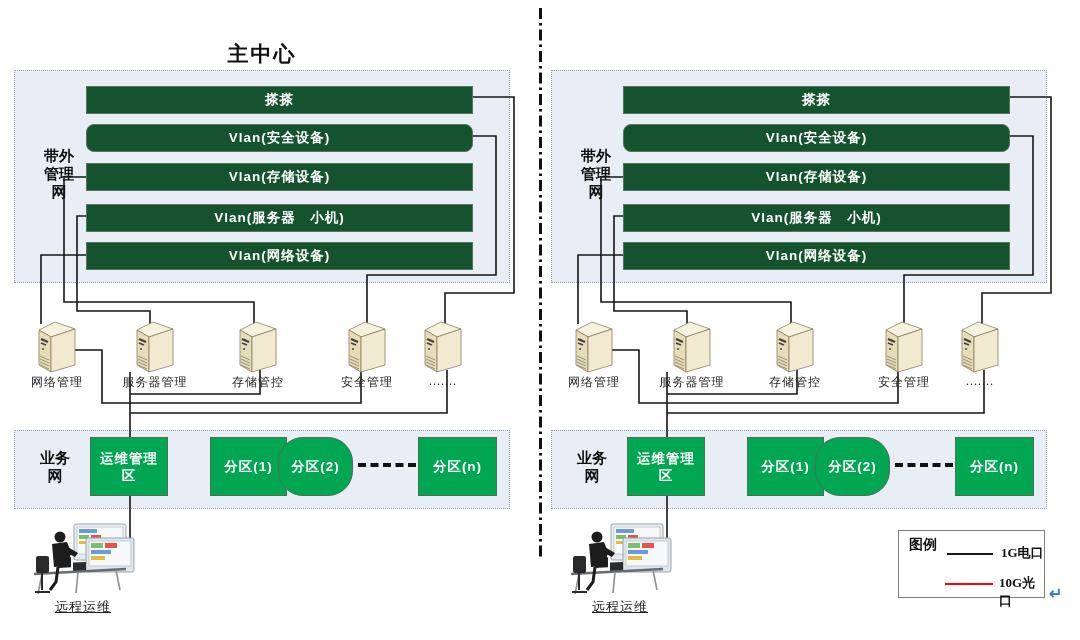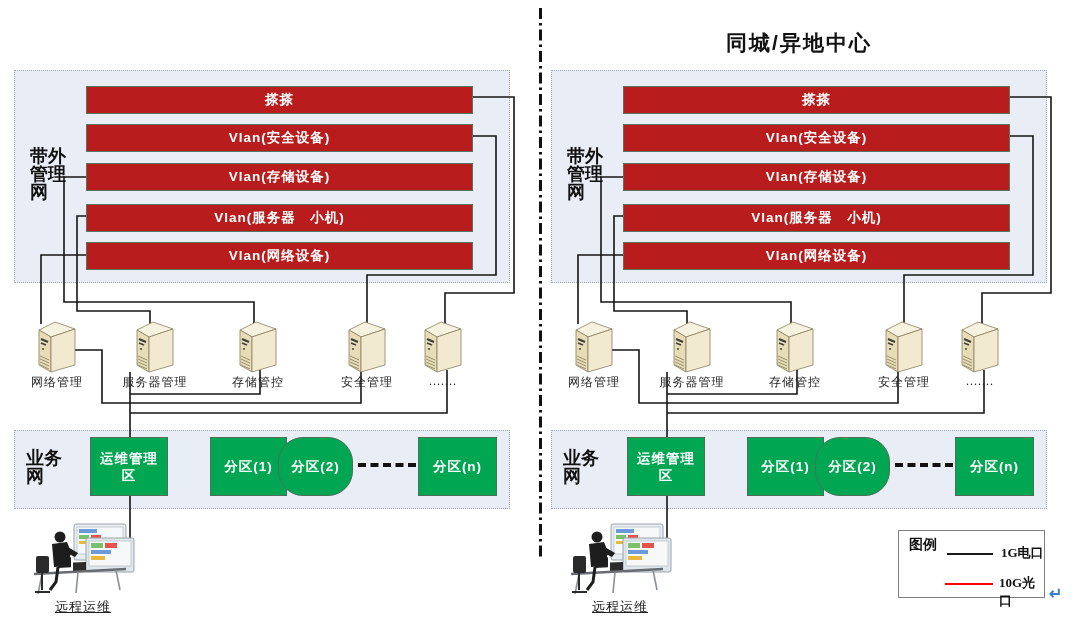--- a/index.html
+++ b/index.html
@@ -11,32 +11,32 @@
 
   .center-title{position:absolute;left:0;width:524px;text-align:center;
     font-size:21px;font-weight:bold;color:#111;letter-spacing:2px;}
   .title-left{top:26px;}
   .title-right{top:15px;}
 
   .panel{position:absolute;background:#e9edf6;border:1px dotted #9aa5bd;z-index:1;}
   .oob-panel{left:14px;top:70px;width:494px;height:211px;}
   .biz-panel{left:14px;top:430px;width:494px;height:77px;}
 
-  .panel-label{position:absolute;z-index:3;font-weight:bold;
-    color:#111;font-size:18px;line-height:18px;}
+  .panel-label{position:absolute;z-index:3;text-align:center;font-weight:bold;
+    color:#111;font-size:15px;line-height:18px;}
   .oob-label{left:30px;top:147px;width:58px;}
   .biz-label{left:26px;top:449px;width:58px;}
   .panel-label span{display:block;}
 
   .lines{position:absolute;left:0;top:0;z-index:2;}
 
-  .vlan-bar{position:absolute;left:86px;width:385px;height:26px;background:#b91c1c;
+  .vlan-bar{position:absolute;left:86px;width:385px;height:26px;background:#14532d;
     border:1px solid #55755f;z-index:3;color:#fff;font-weight:bold;font-size:13.5px;
     display:flex;align-items:center;justify-content:center;letter-spacing:1px;}
-  .bar-0{top:86px;} .bar-1{top:124px;} .bar-2{top:163px;} .bar-3{top:204px;} .bar-4{top:242px;}
+  .bar-0{top:86px;} .bar-1{top:124px;border-radius:8px;} .bar-2{top:163px;} .bar-3{top:204px;} .bar-4{top:242px;}
 
   .server{position:absolute;width:42px;height:56px;z-index:3;}
   .server-label{position:absolute;z-index:3;width:96px;text-align:center;font-size:12px;
     color:#222;top:374px;font-family:"Liberation Serif",serif;letter-spacing:1px;}
 
   .zone{position:absolute;top:437px;height:57px;background:#00a651;border:1px solid #4e6e58;
     z-index:3;color:#fff;font-weight:bold;font-size:13.5px;display:flex;align-items:center;
     justify-content:center;text-align:center;letter-spacing:1px;}
   .zone-ops{left:90px;width:76px;}
   .zone-ops .zone-text{width:58px;line-height:17px;}
@@ -106,20 +106,21 @@
     <path d="M22,24 L37,22 L41,32 L38,46 L24,47 Z" fill="#1d1d1d"></path>
     <path d="M36,26 L48,33 L45,37 L35,32 Z" fill="#1d1d1d"></path>
     <rect x="6" y="36" width="13" height="17" rx="2" fill="#2a2a2a"></rect>
     <line x1="12" y1="53" x2="12" y2="70" stroke="#2a2a2a" stroke-width="2"></line>
     <line x1="5" y1="72" x2="20" y2="72" stroke="#2a2a2a" stroke-width="2"></line>
     <path d="M28,47 L26,62 L20,70" stroke="#1d1d1d" stroke-width="3" fill="none"></path>
   </symbol>
 </svg>
 
 <section class="half half-left">
+  <h1 class="center-title title-left">主中心</h1>
 
   <svg class="lines" width="540" height="640">
     <g fill="none" stroke="#161616" stroke-width="1.6">
       <path d="M471,97 H514 V293 H445 V324"></path>
       <path d="M471,136 H496 V275 H367 V324"></path>
       <path d="M86,177 H64 V302 H254 V324"></path>
       <path d="M86,216 H77 V311 H150 V324"></path>
       <path d="M86,255 H41 V324"></path>
       <path d="M130,372 V561 H110"></path>
       <path d="M130,394 H260 V370"></path>
@@ -177,21 +178,20 @@
   <div class="zone-dashes"></div>
   <div class="zone zone-n">分区(n)</div>
 
   <svg class="workstation">
       <use href="#ws"></use>
     </svg>
   <div class="ws-label">远程运维</div>
 </section>
 
 <section class="half half-right">
-  <h1 class="center-title title-right">同城/异地中心</h1>
 
   <svg class="lines" width="540" height="640">
     <g fill="none" stroke="#161616" stroke-width="1.6">
       <path d="M471,97 H514 V293 H445 V324"></path>
       <path d="M471,136 H496 V275 H367 V324"></path>
       <path d="M86,177 H64 V302 H254 V324"></path>
       <path d="M86,216 H77 V311 H150 V324"></path>
       <path d="M86,255 H41 V324"></path>
       <path d="M130,372 V561 H110"></path>
       <path d="M130,394 H260 V370"></path>

